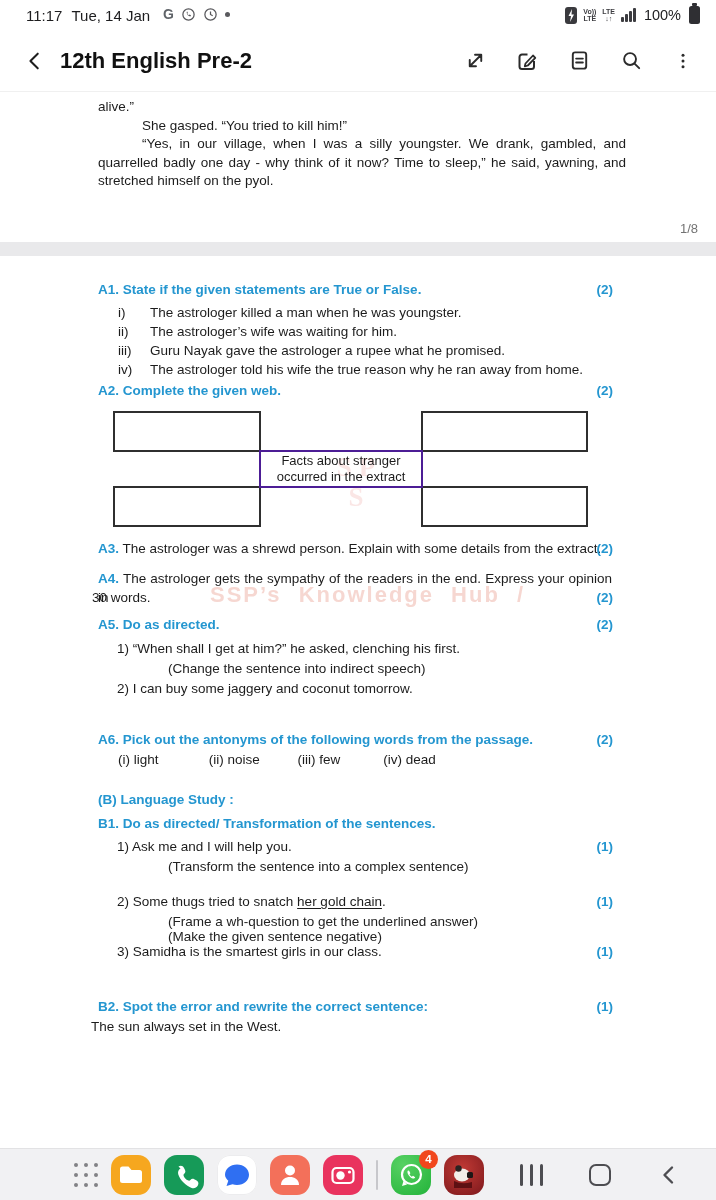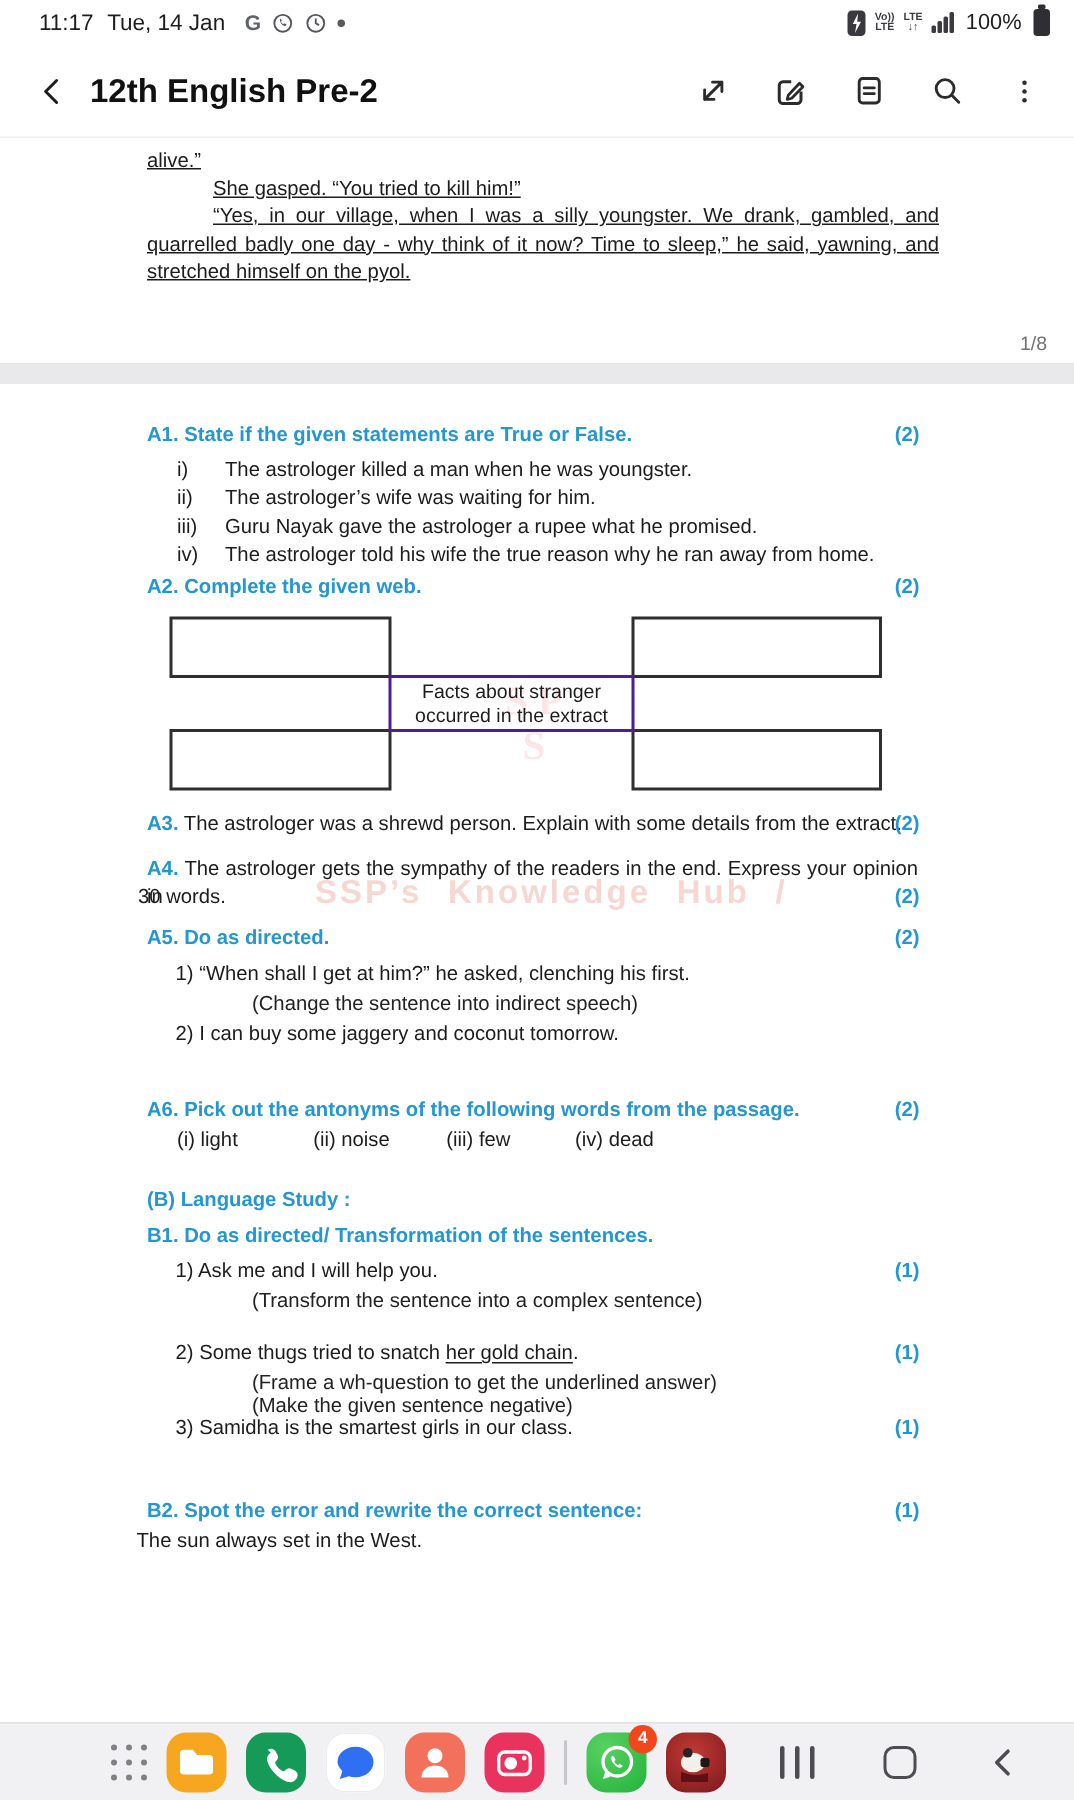--- a/index.html
+++ b/index.html
@@ -1,21 +1,21 @@
 <!DOCTYPE html>
 <html><head>
 <meta charset="utf-8">
 <style>
   * { margin:0; padding:0; box-sizing:border-box; }
   html,body { width:716px; height:1200px; font-family:"Liberation Sans", sans-serif; background:#fff; }
   #screen { position:relative; width:716px; height:1200px; overflow:hidden; background:#fff; }
 
   
   .status-bar { position:absolute; top:0; left:0; right:0; height:30px; display:flex; align-items:center; justify-content:space-between; padding:0 16px 0 26px; background:#fff; }
-  .sb-left { display:flex; align-items:center; gap:9px; color:#1d1d1f; font-size:15px; }
+  .sb-left { display:flex; align-items:flex-start; gap:9px; color:#1d1d1f; font-size:15px; }
   .sb-time { font-weight:400; }
   .sb-date { font-weight:400; }
   .sb-noti { display:flex; align-items:center; gap:7px; margin-left:4px; }
   .g-glyph { font-size:14px; font-weight:700; color:#5f6368; line-height:1; }
   .sb-dot { width:5px; height:5px; border-radius:50%; background:#5a5a5e; }
   .sb-right { display:flex; align-items:center; gap:6px; }
   .stack-txt { display:flex; flex-direction:column; align-items:center; font-size:7px; line-height:7.5px; font-weight:700; color:#3c3c40; letter-spacing:0; }
   .sig-bars { display:flex; align-items:flex-end; gap:1.5px; height:14px; }
   .sig-bars i { display:block; width:2.6px; background:#3c3c40; border-radius:1px; }
   .pct { font-size:14.5px; color:#1d1d1f; margin-left:2px; }
@@ -28,21 +28,21 @@
   .app-bar { position:absolute; top:30px; left:0; right:0; height:62px; background:#fff; display:flex; align-items:center; padding:0 20px 0 18px; border-bottom:1px solid #f0f0f0; }
   .back-btn { width:34px; height:34px; display:flex; align-items:center; justify-content:center; cursor:pointer; }
   .app-title { font-size:22px; font-weight:700; color:#111; margin-left:8px; flex:1; white-space:nowrap; overflow:hidden; }
   .bar-actions { display:flex; align-items:center; gap:26px; }
   .bar-actions .abtn { width:26px; height:26px; display:flex; align-items:center; justify-content:center; cursor:pointer; }
 
   
   .viewer { position:absolute; top:92px; left:0; right:0; bottom:52px; background:#fff; }
   .doc-text { color:#1c1c1c; font-size:13.5px; line-height:18.5px; }
   .page1 { position:absolute; top:0; left:0; right:0; height:150px; background:#fff; }
-  .p1-block { position:absolute; top:6px; left:98px; width:528px;text-decoration:underline; }
+  .p1-block { position:absolute; top:6px; left:98px; width:528px; }
   .jline { text-align:justify; text-align-last:justify; }
   .indent { text-indent:44px; }
   .page-ind { position:absolute; top:129px; right:18px; font-size:13px; color:#737373; }
   .page-gap { position:absolute; top:150px; left:0; right:0; height:14px; background:#e9e9eb; }
 
   .page2 { position:absolute; top:164px; left:0; right:0; height:892px; background:#fff; }
   .row { position:absolute; left:0; right:0; padding-left:98px; padding-right:104px; font-size:13.5px; line-height:19px; color:#1c1c1c; }
   .blue { color:#2496d0; font-weight:700; }
   .marks { position:absolute; right:103px; top:0; color:#2496d0; font-weight:700; font-size:13.5px; }
   .qlabel { color:#2496d0; font-weight:700; }

